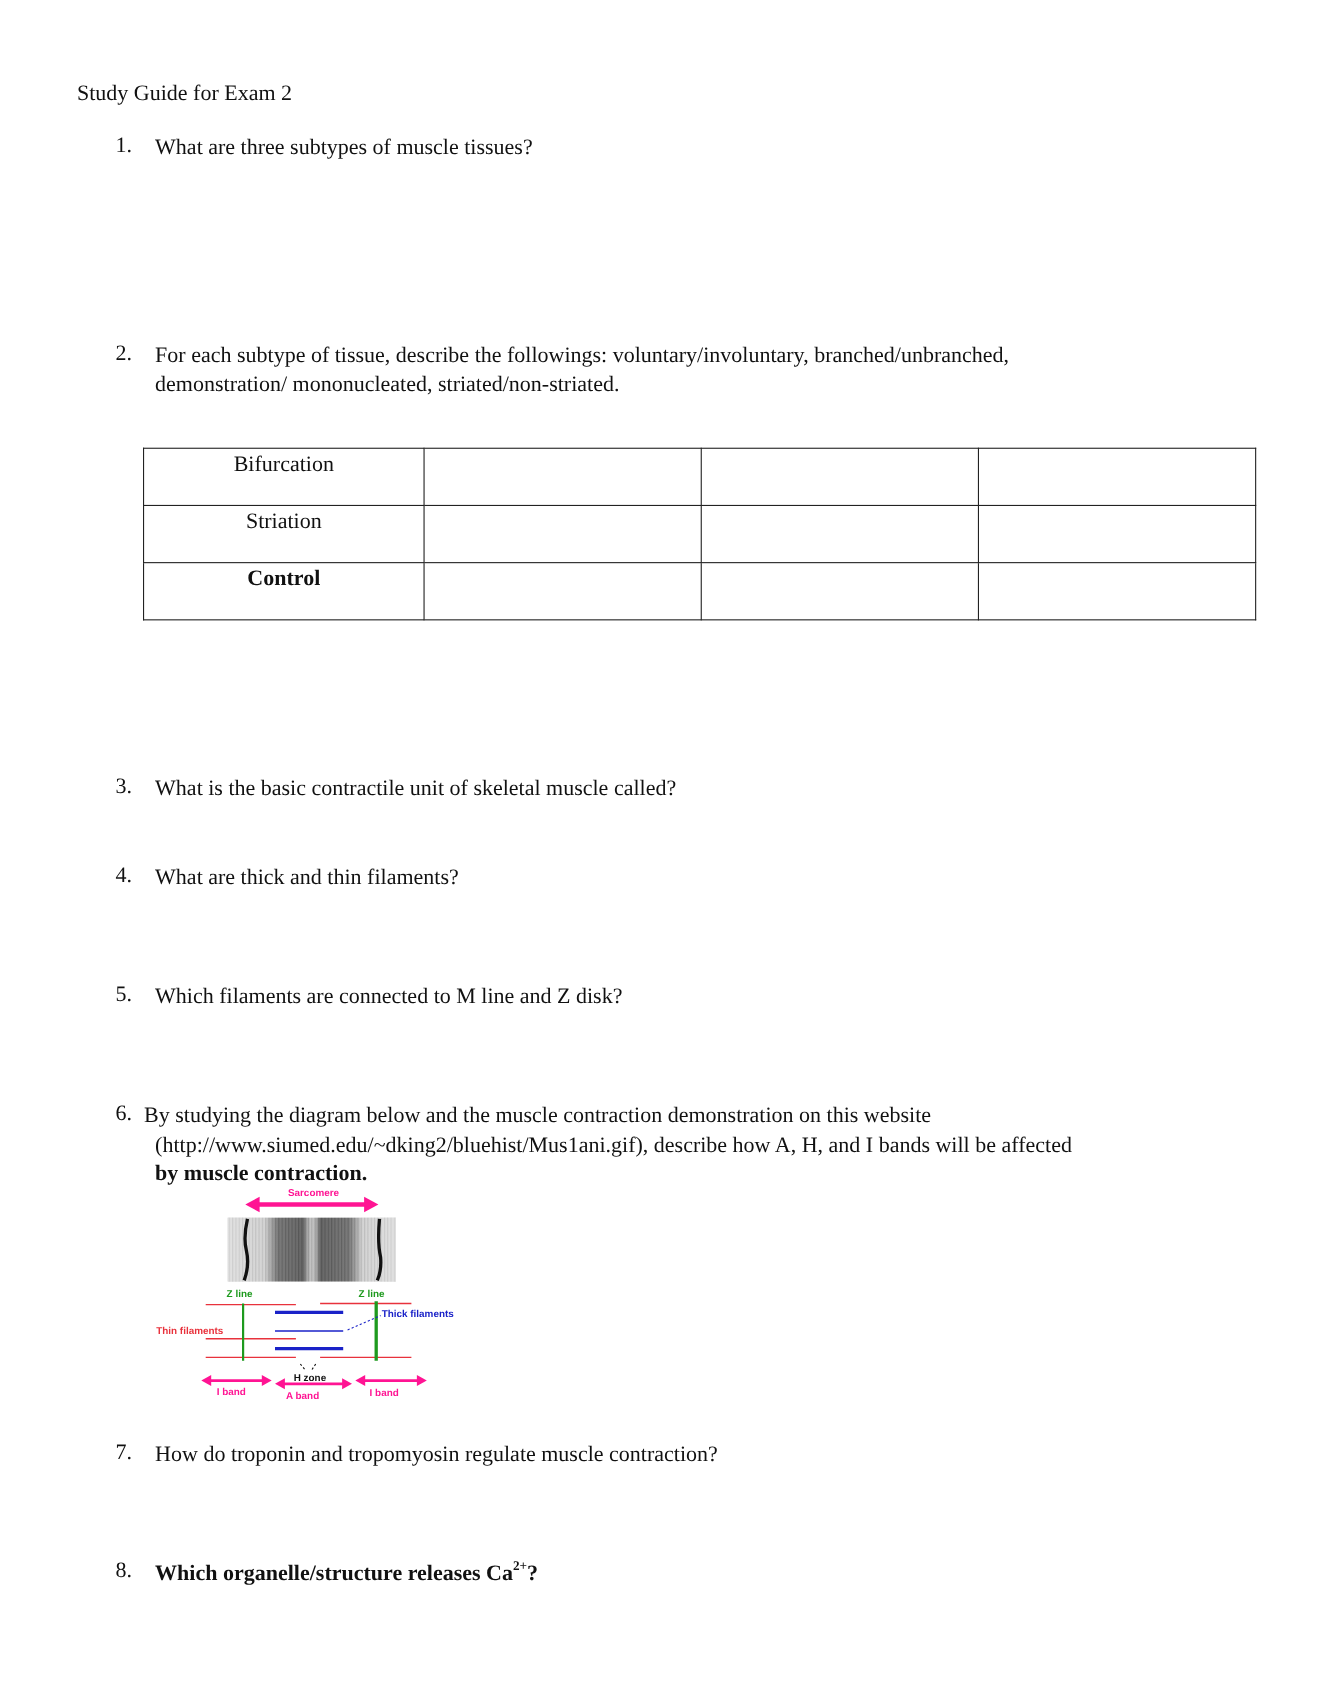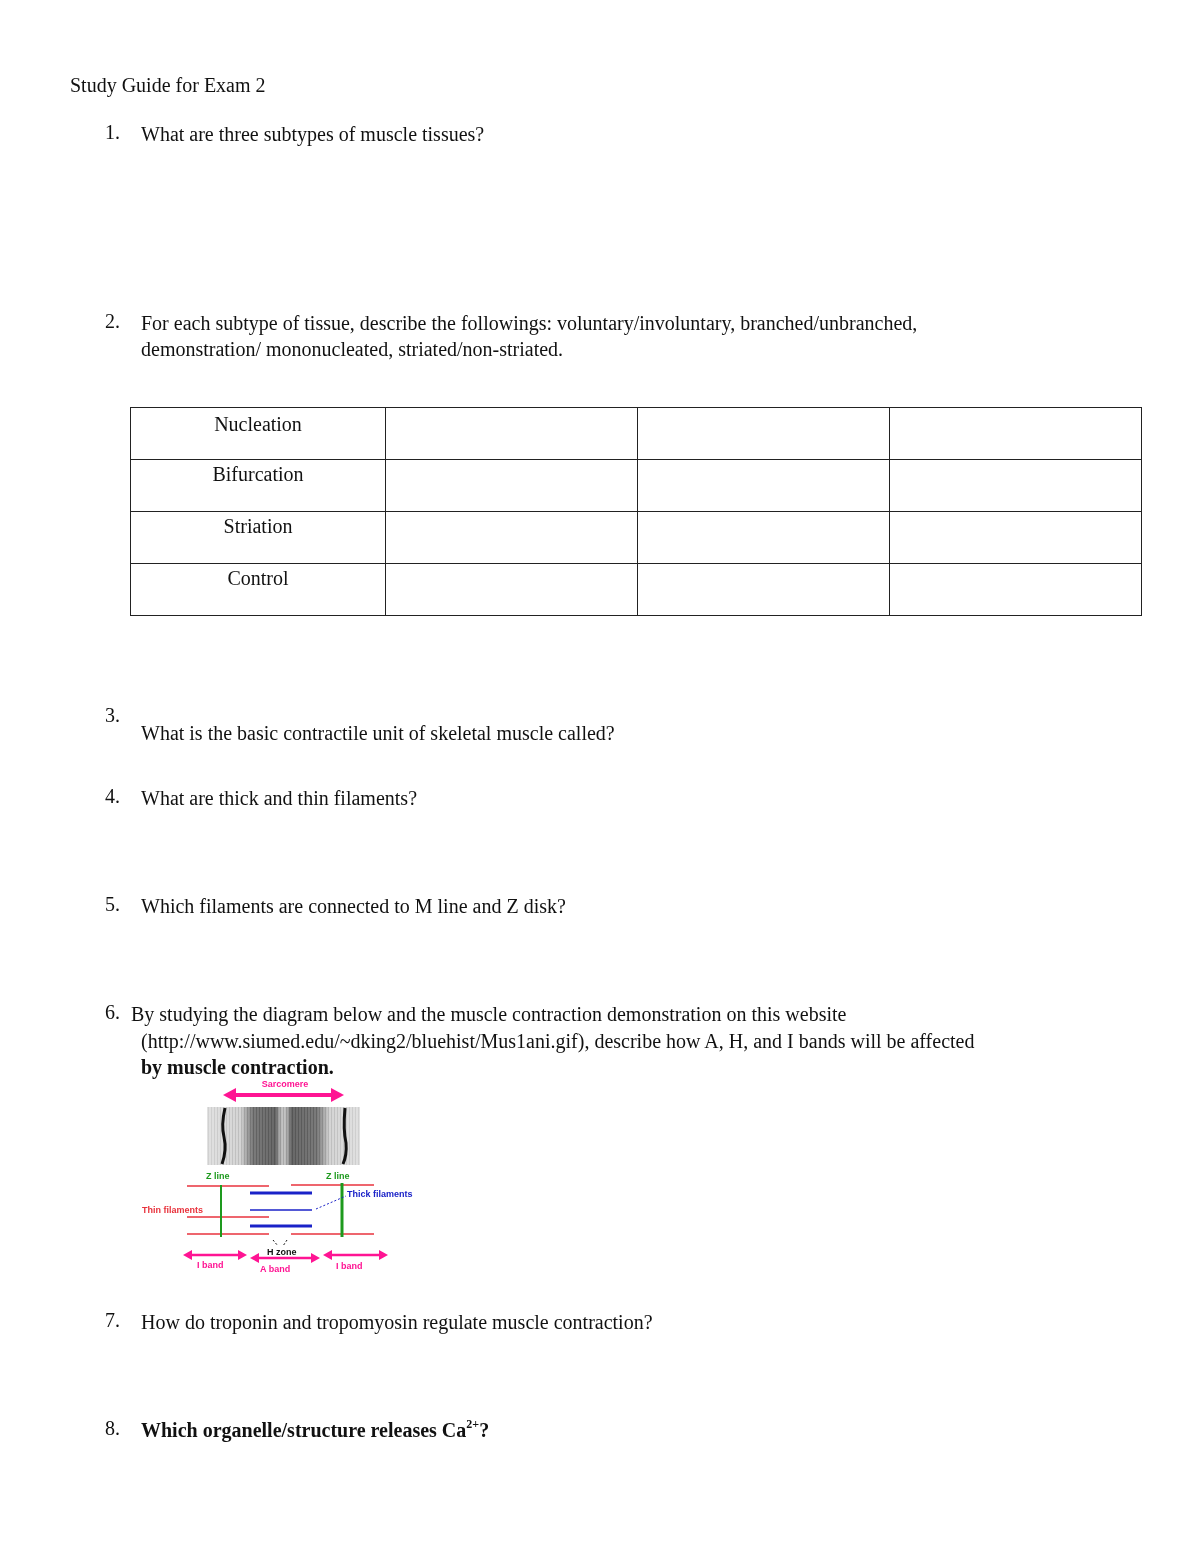--- a/index.html
+++ b/index.html
@@ -44,49 +44,43 @@
 
 <table class="grid">
   <colgroup>
       <col class="c0">
       <col class="c1">
       <col class="c2">
       <col class="c3">
     </colgroup>
   <tbody>
   <tr>
-    <td>Nucleation</td>
-    <td></td>
-    <td></td>
-    <td></td>
-  </tr>
-  <tr>
     <td style="padding-top:3px;">Bifurcation</td>
     <td></td>
     <td></td>
     <td></td>
   </tr>
   <tr>
     <td style="padding-top:3px;">Striation</td>
     <td></td>
     <td></td>
     <td></td>
   </tr>
   <tr>
-    <td style="padding-top:3px;">Control</td>
+    <td style="padding-top:3px;font-weight:bold;">Control</td>
     <td></td>
     <td></td>
     <td></td>
   </tr>
 </tbody>
   </table>
 
 <div>
   <span class="q-num" style="left:105px;top:704px;">3.</span>
-  <span class="q-text abs" style="left:141px;top:704px;margin-top:16px;">What is the basic contractile unit of skeletal muscle called?</span>
+  <span class="q-text abs" style="left:141px;top:704px;">What is the basic contractile unit of skeletal muscle called?</span>
 </div>
 
 <div>
   <span class="q-num" style="left:105px;top:785px;">4.</span>
   <span class="q-text abs" style="left:141px;top:785px;">What are thick and thin filaments?</span>
 </div>
 
 <div>
   <span class="q-num" style="left:105px;top:893px;">5.</span>
   <span class="q-text abs" style="left:141px;top:893px;">Which filaments are connected to M line and Z disk?</span>

